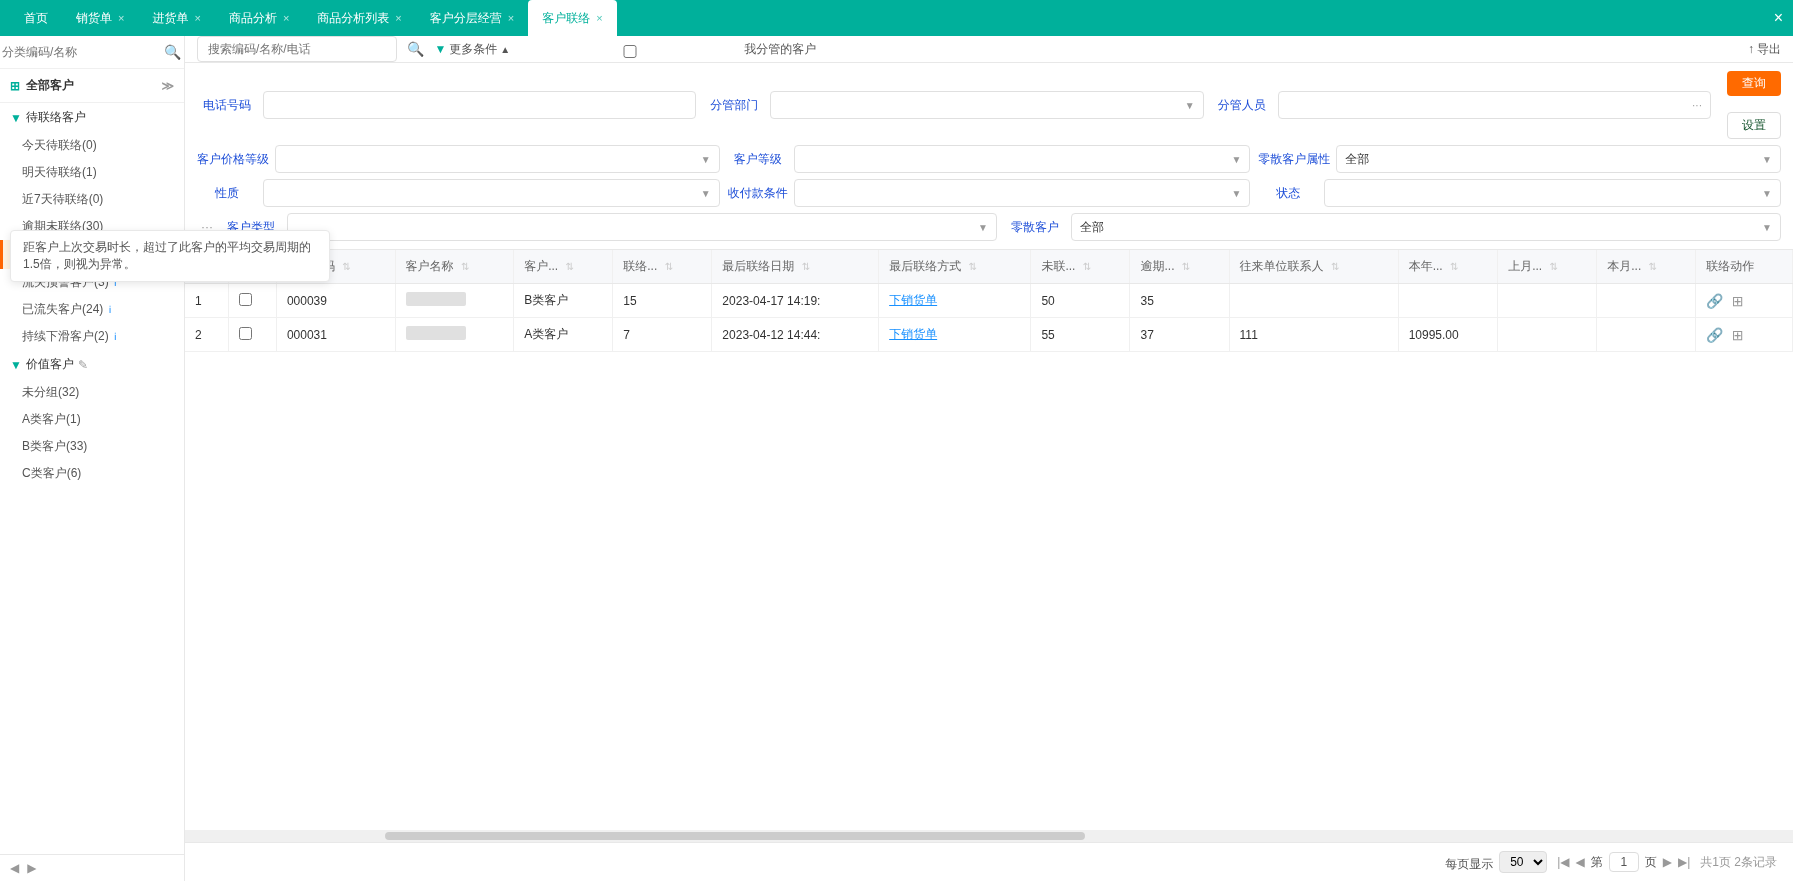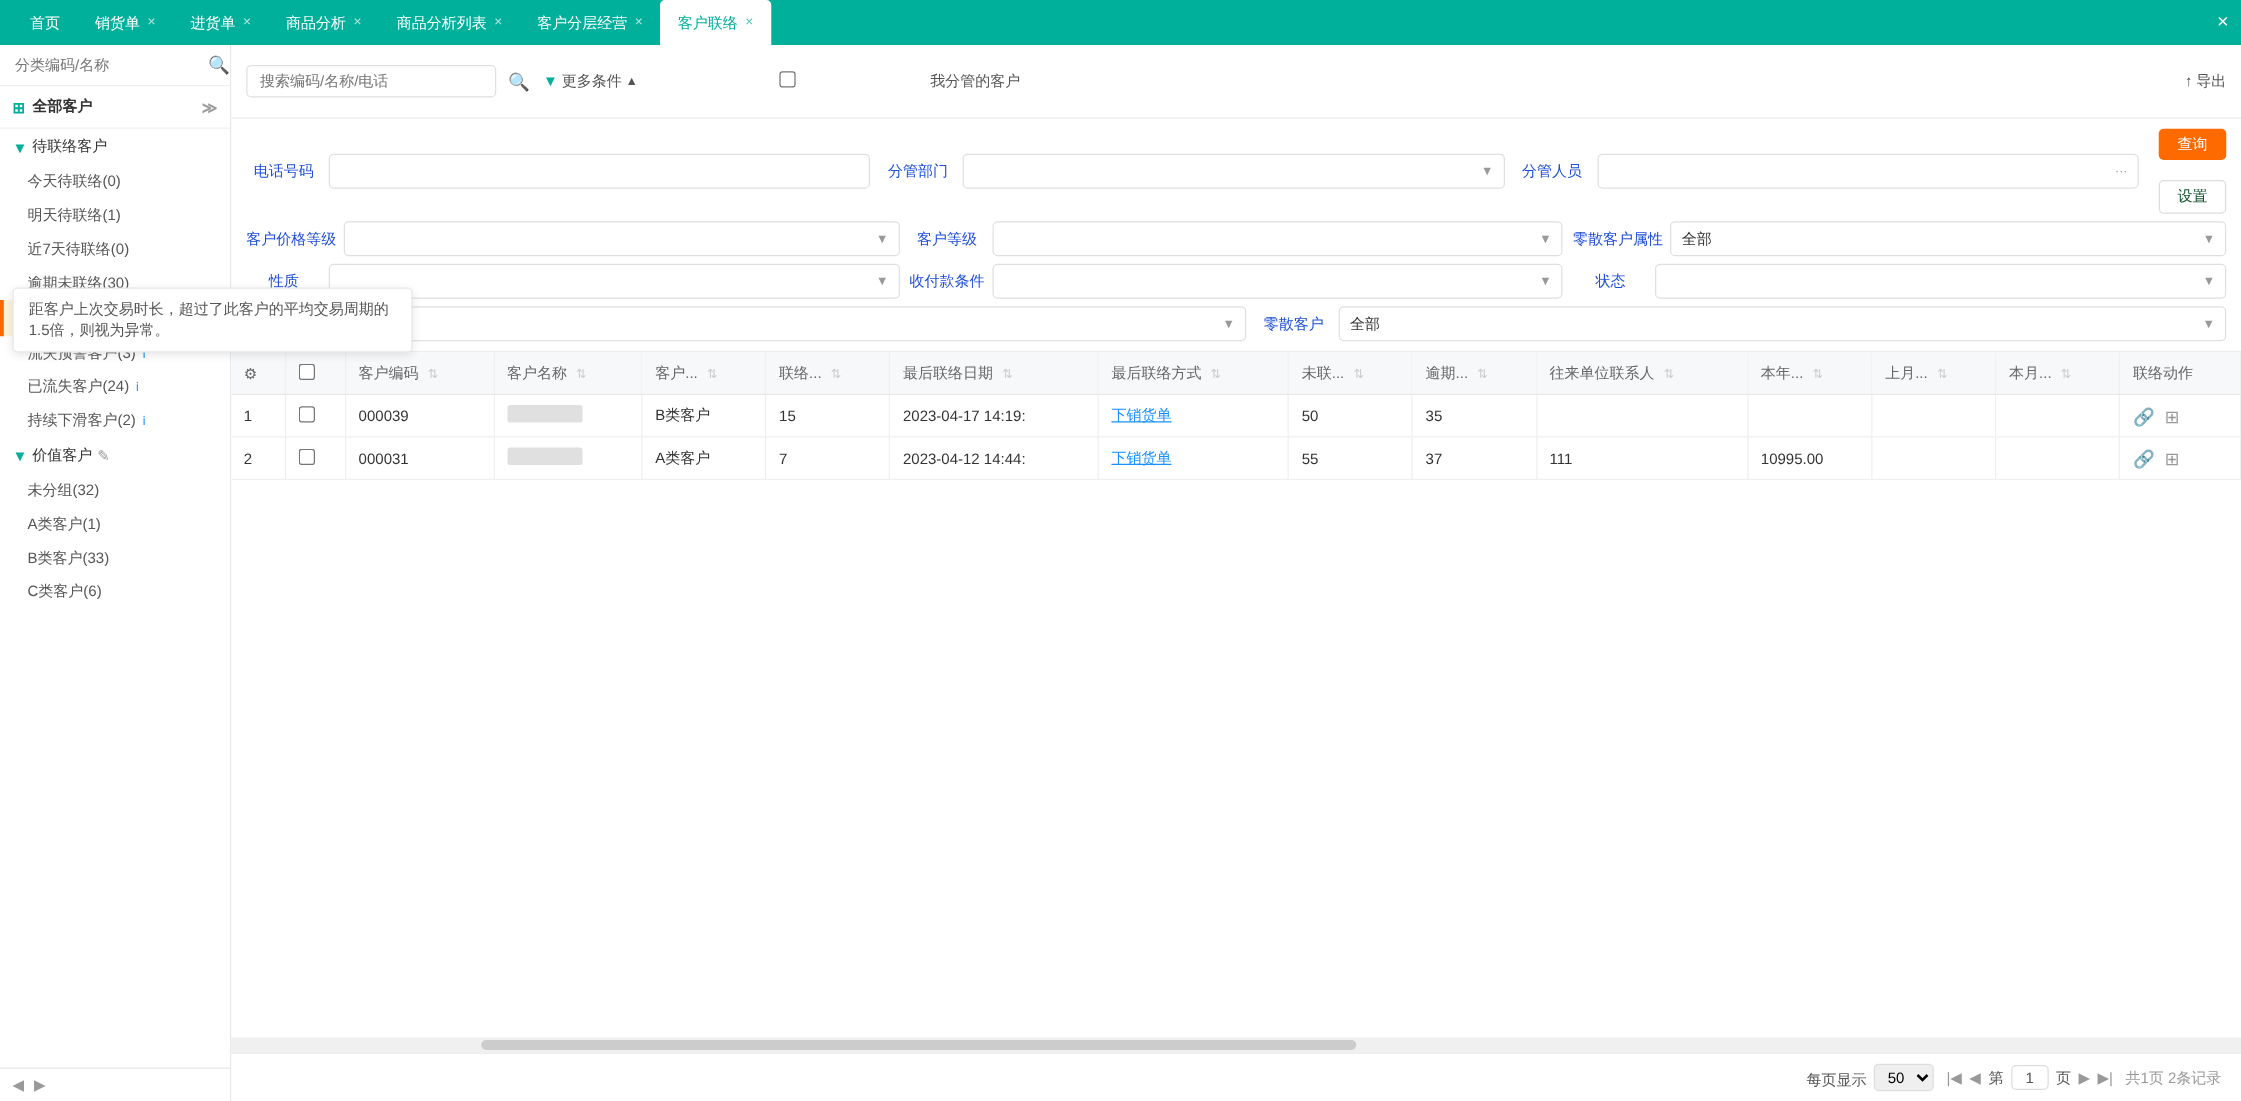--- a/index.html
+++ b/index.html
@@ -52,21 +52,21 @@
     .sidebar {
       width: 185px;
       background: #fff;
       border-right: 1px solid #e8e8e8;
       display: flex;
       flex-direction: column;
       overflow-y: auto;
       flex-shrink: 0;
     }
     .sidebar-search {
-      padding: 8px 12px;
+      padding: 8px 2px;
       display: flex;
       align-items: center;
       border-bottom: 1px solid #f0f0f0;
     }
     .sidebar-search input {
       flex: 1;
       border: none;
       outline: none;
       font-size: 12px;
       color: #666;
@@ -134,21 +134,21 @@
       flex: 1;
       display: flex;
       flex-direction: column;
       background: #f5f6fa;
       overflow: hidden;
     }
 
     
     .filter-bar {
       background: #fff;
-      padding: 16px 12px;
+      padding: 0 12px;
       border-bottom: 1px solid #e8e8e8;
       display: flex;
       align-items: center;
       gap: 10px;
     }
     .filter-bar input {
       border: 1px solid #e0e0e0;
       border-radius: 4px;
       padding: 5px 10px;
       width: 220px;
@@ -464,21 +464,21 @@
   <div class="content-area">
 
     <div class="filter-bar">
       <input type="text" style="border: 1px solid rgb(224, 224, 224); border-radius: 4px; padding: 5px 10px; width: 200px; outline: none; font-size: 12px;" placeholder="搜索编码/名称/电话">
       <span class="search-btn">🔍</span>
       <span class="more-filter">
         <span style="color:#00b09b;">▼</span>
         <span>更多条件</span>
         <span style="color:#555;font-size:10px;">▲</span>
       </span>
-      <label style="display:flex;align-items:flex-start;gap:4px;color:#555;cursor:pointer;">
+      <label style="display:flex;align-items:flex-end;gap:4px;color:#555;cursor:pointer;">
         <input type="checkbox" style="">
         <span>我分管的客户</span>
       </label>
       <div style="flex:1;"></div>
       <span class="export-btn">
         <span>↑</span>
         <span>导出</span>
       </span>
     </div>
 

